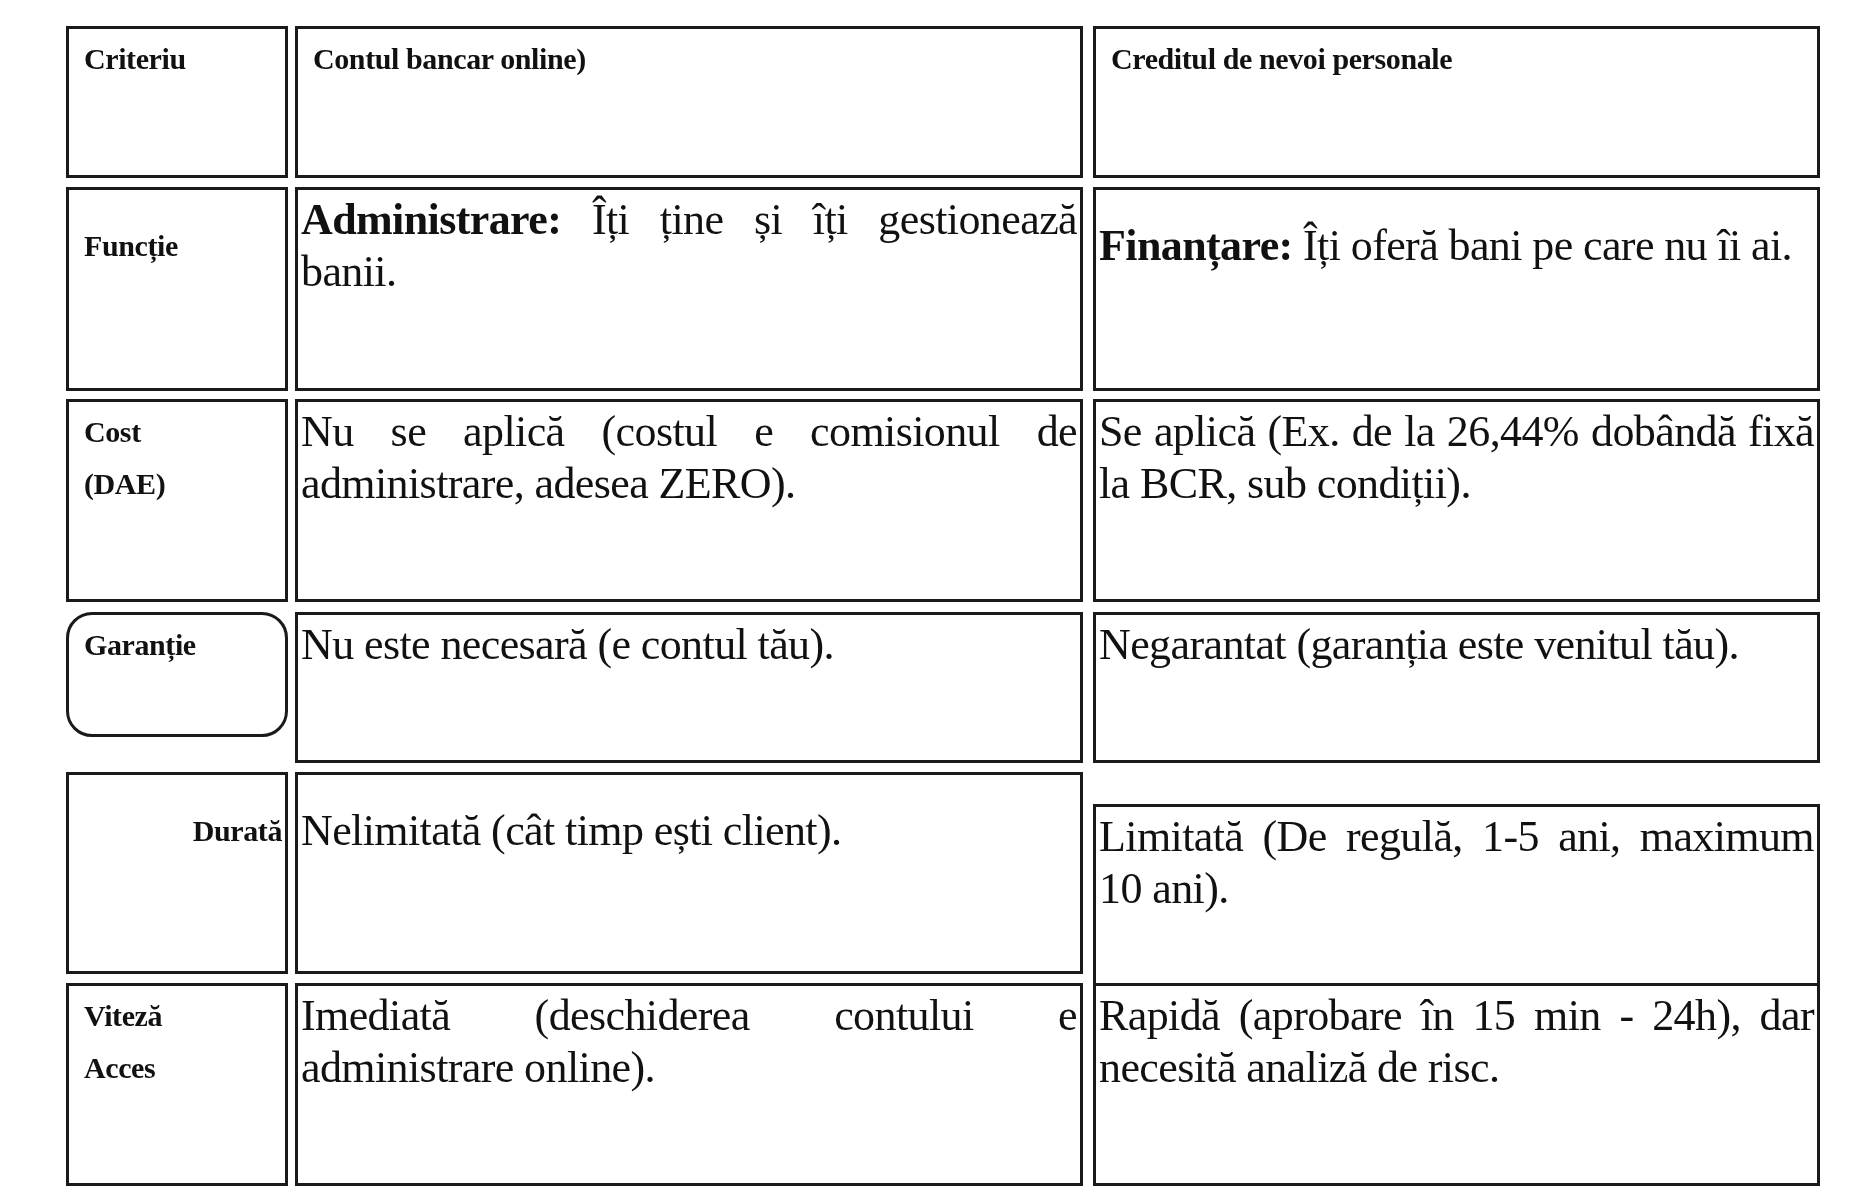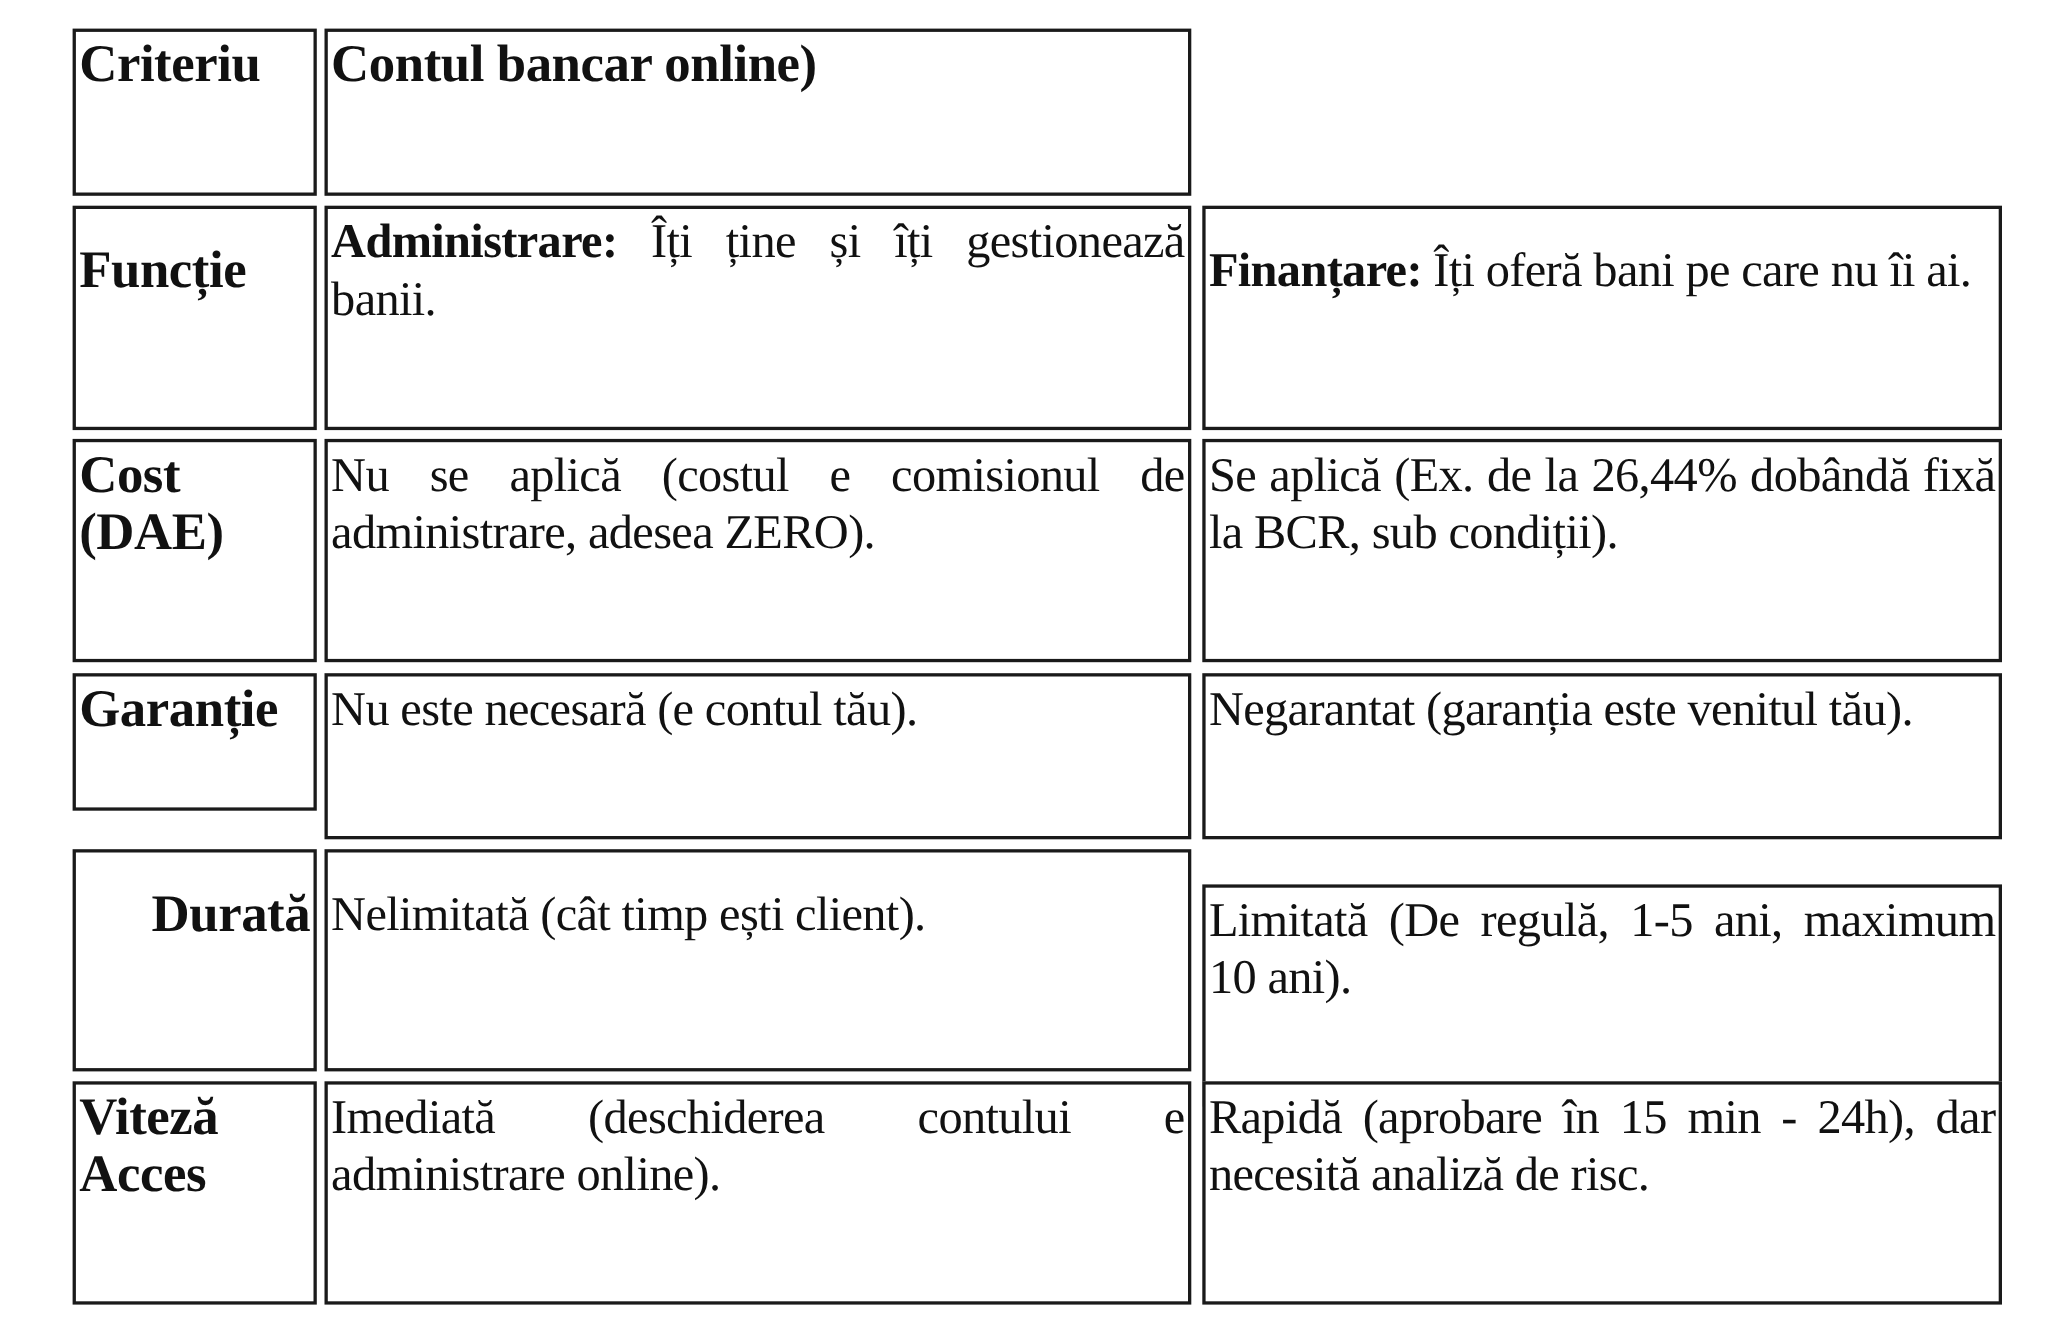--- a/index.html
+++ b/index.html
@@ -48,40 +48,46 @@
 
   .txt {
     font-size: 44px;
     line-height: 52px;
     text-align: justify;
     letter-spacing: -0.6px;
     word-spacing: 0px;
   }
   .lbl {
     font-weight: bold;
-    font-size: 48px;
+    font-size: 30px;
     line-height: 52px;
     letter-spacing: -0.4px;
+    margin-left: 12px;
   }
   .b { font-weight: bold; }
 </style>
 </head>
 <body>
 
 <div class="table">
 
   <div class="row header" style="top:0px;height:152px;">
     <div class="cell c1" style="height:152px;">
       <div class="inner">
           <div class="lbl">Criteriu</div>
         </div>
     </div>
     <div class="cell c2" style="height:152px;">
       <div class="inner">
           <div class="lbl">Contul bancar online)</div>
+        </div>
+    </div>
+    <div class="cell c3" style="height:152px;">
+      <div class="inner">
+          <div class="lbl">Creditul de nevoi personale</div>
         </div>
     </div>
   </div>
 
   <div class="row" style="top:161px;height:204px;">
     <div class="cell c1" style="height:204px;">
       <div class="inner">
           <div class="lbl">Funcție</div>
         </div>
     </div>
@@ -109,21 +115,21 @@
         </div>
     </div>
     <div class="cell c3" style="height:203px;">
       <div class="inner">
           <div class="txt">Se aplică (Ex. de la 26,44% dobândă fixă la BCR, sub condiții).</div>
         </div>
     </div>
   </div>
 
   <div class="row" style="top:586px;height:151px;">
-    <div class="cell c1" style="height:125px;">
+    <div class="cell c1" style="height:125px;border-radius:26px;">
       <div class="inner" style="height:52px;">
           <div class="lbl">Garanție</div>
         </div>
     </div>
     <div class="cell c2" style="height:151px;">
       <div class="inner" style="height:52px;">
           <div class="txt">Nu este necesară (e contul tău).</div>
         </div>
     </div>
     <div class="cell c3" style="height:151px;">

